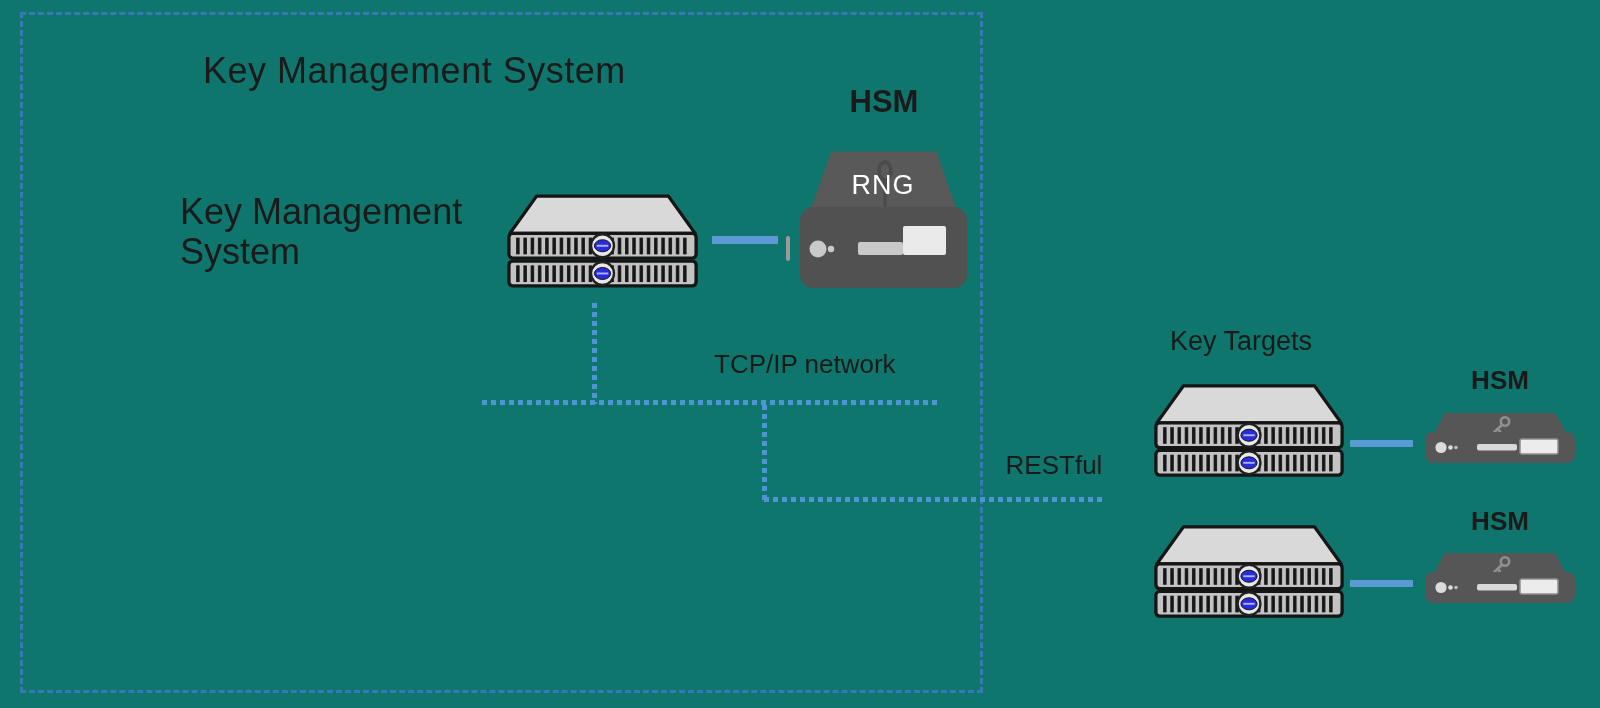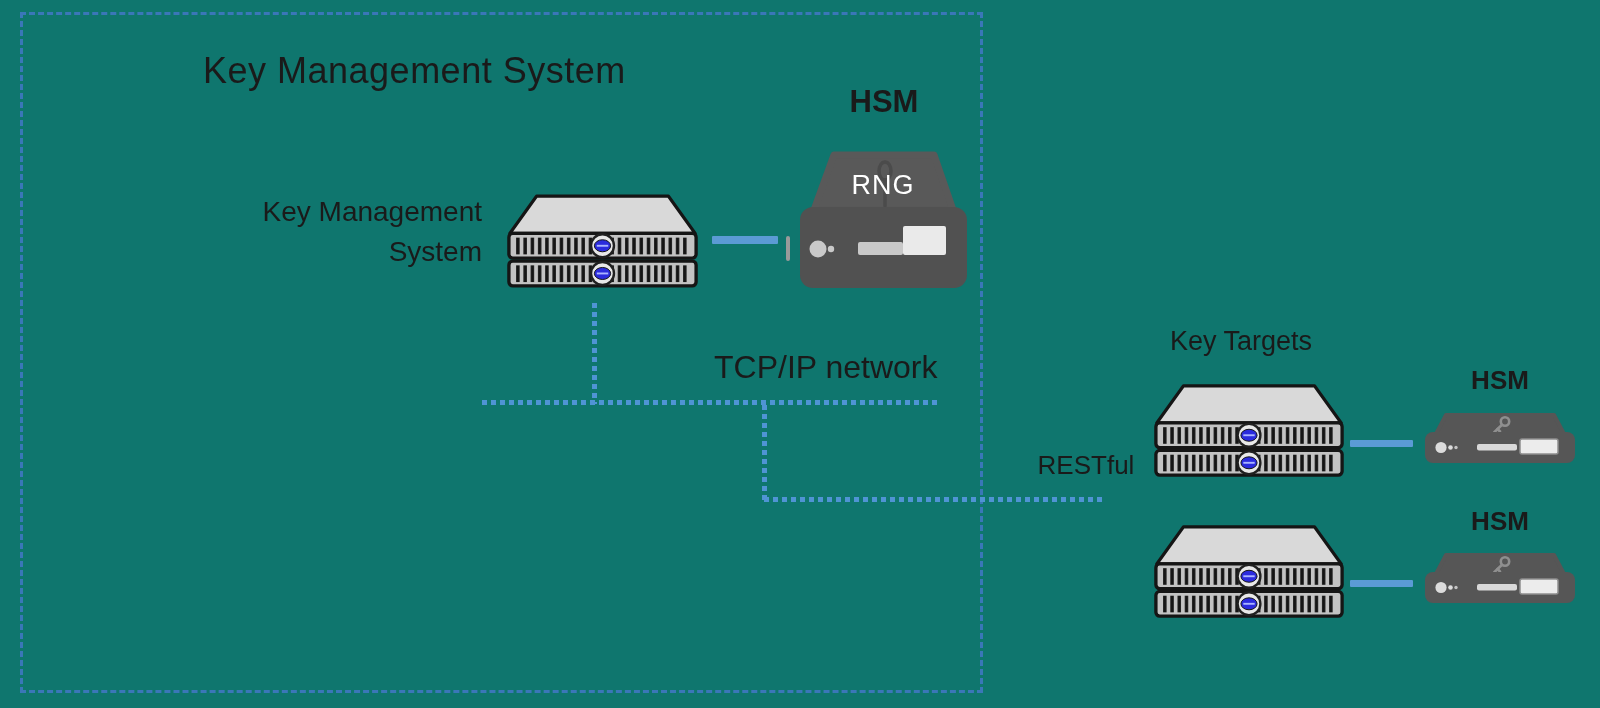--- a/index.html
+++ b/index.html
@@ -8,25 +8,25 @@
     font-family:"Liberation Sans", sans-serif;color:#1a1a1a;
   }
   .abs{position:absolute;}
   
   .kms-box{
     left:20px;top:12px;width:957px;height:675px;
     border:3px dashed #3a77b8;background:transparent;
   }
   
   .title{left:203px;top:50px;font-size:36px;letter-spacing:0.5px;white-space:nowrap;}
-  .kms-server-label{left:180px;top:192px;width:302px;text-align:right;font-size:28px;line-height:40px;}
+  .kms-server-label{left:180px;top:192px;width:302px;text-align:left;font-size:36px;line-height:40px;}
   .hsm-big-label{left:834px;top:84px;width:100px;text-align:center;font-size:31px;font-weight:600;}
   .rng-label{left:813px;top:170px;width:140px;text-align:center;font-size:27px;color:#ffffff;letter-spacing:1px;}
-  .tcpip-label{left:714px;top:349px;width:180px;text-align:center;font-size:32px;white-space:nowrap;}
-  .restful-label{left:1004px;top:450px;width:100px;text-align:center;font-size:26px;white-space:nowrap;margin-left:32px;}
+  .tcpip-label{left:714px;top:349px;width:180px;text-align:center;font-size:26px;white-space:nowrap;}
+  .restful-label{left:1004px;top:450px;width:100px;text-align:center;font-size:26px;white-space:nowrap;}
   .kt-title{left:1170px;top:326px;width:160px;text-align:left;font-size:27px;white-space:nowrap;}
   .hsm-small-label{width:110px;text-align:center;font-size:26px;font-weight:600;}
   .hsm-small-label.g1{left:1445px;top:365px;}
   .hsm-small-label.g2{left:1445px;top:506px;}
   
   .conn{background:#5b9bd5;border-radius:1px;}
   .conn.c-kms{left:712px;top:236px;width:66px;height:8px;}
   .conn.c-t1{left:1350px;top:440px;width:63px;height:7px;}
   .conn.c-t2{left:1350px;top:580px;width:63px;height:7px;}
   .hsm-pin{left:786px;top:236px;width:4px;height:25px;background:#9a9a9a;border-radius:2px;}

